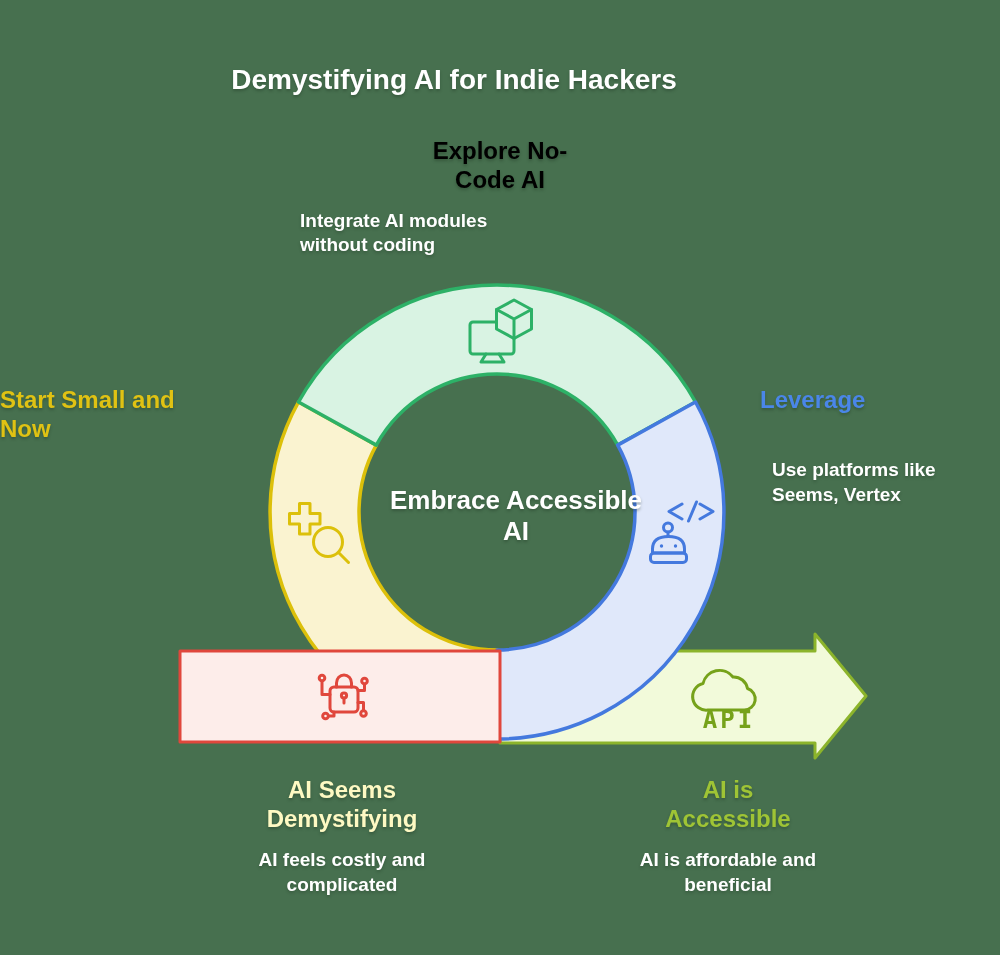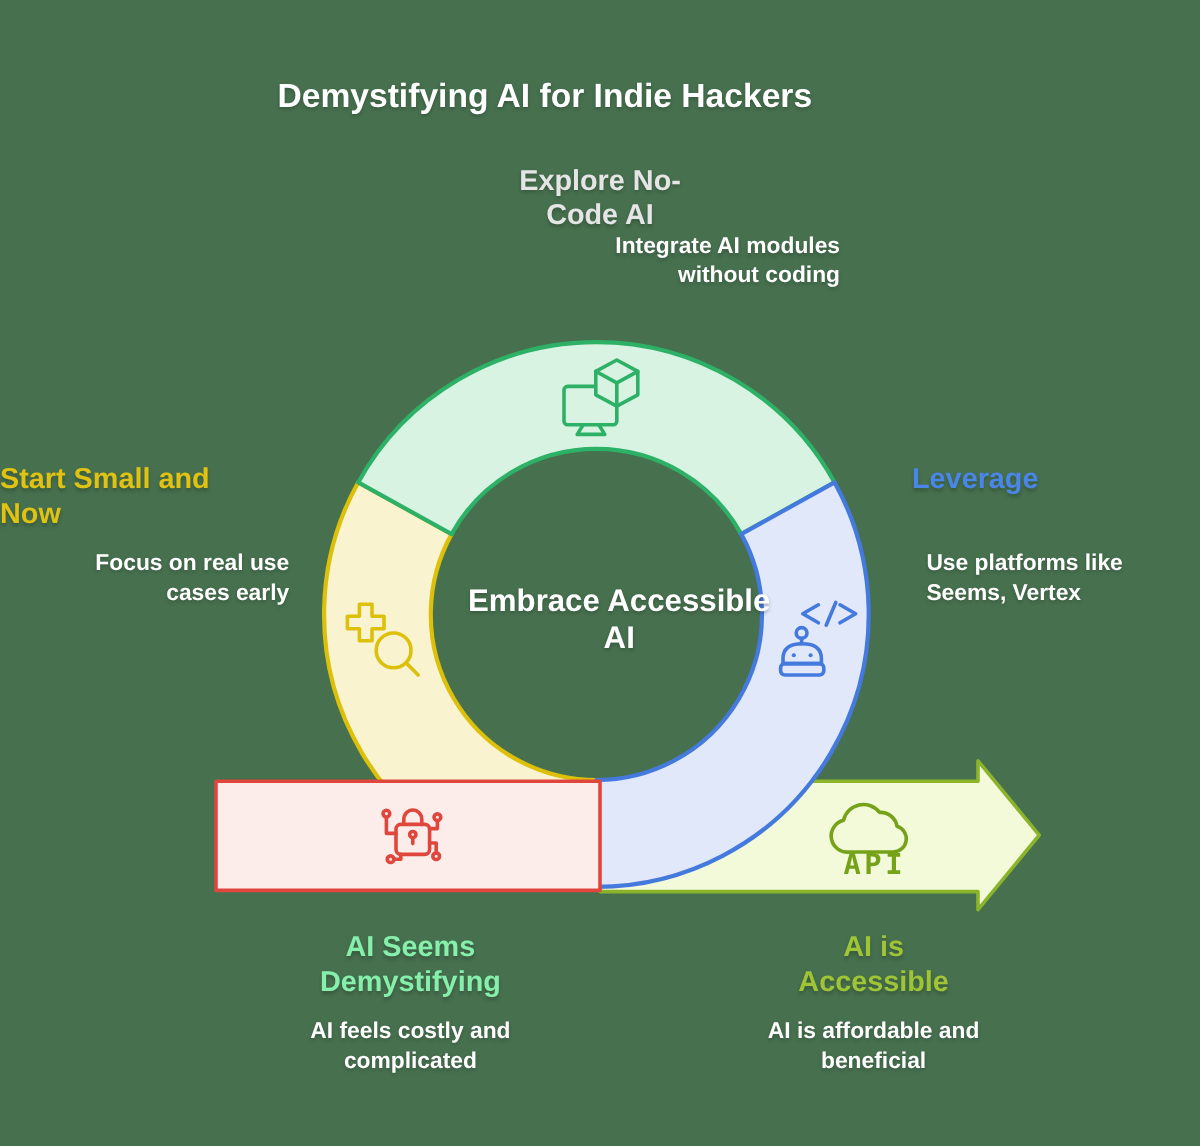--- a/index.html
+++ b/index.html
@@ -24,27 +24,27 @@
   }
   .heading {
     font-size: 24px; font-weight: 700; line-height: 29px;
     text-shadow: 0 2px 3px rgba(25,45,30,0.35);
   }
   .body-text {
     font-size: 19px; font-weight: 700; line-height: 25px;
     color: #ffffff;
     text-shadow: 0 2px 3px rgba(25,45,30,0.3);
   }
-  .sec-top-heading   { top:136px; left:300px; width:400px; text-align:center; color:#e5e5e5; }
-  .sec-top-body      { top:194px; left:300px; width:400px; text-align:right; line-height:24px; }
+  .sec-top-heading   { top:136px; left:300px; width:400px; text-align:center; color:#000000; }
+  .sec-top-body      { top:209px; left:300px; width:400px; text-align:left; line-height:24px; }
   .sec-left-heading  { top:385px; left:0;     width:241px;  color:#e0c213; }
   .sec-left-body     { top:457px; left:0;     width:241px; text-align:right; }
   .sec-right-heading { top:385px; left:760px; width:240px; text-align:left;   color:#4a86e8; }
   .sec-right-body    { top:457px; left:772px; width:240px; text-align:left; }
-  .sec-bl-heading    { top:775px; left:192px; width:300px; text-align:center; color:#86efac; }
+  .sec-bl-heading    { top:775px; left:192px; width:300px; text-align:center; color:#fef9c3; }
   .sec-bl-body       { top:847px; left:192px; width:300px; text-align:center; }
   .sec-br-heading    { top:775px; left:578px; width:300px; text-align:center; color:#9fc435; }
   .sec-br-body       { top:847px; left:578px; width:300px; text-align:center; }
   .center-label {
     top:485px; left:366px; width:300px; text-align:center;
     color:#ffffff; font-size:26px; font-weight:700; line-height:31px;
     text-shadow: 0 2px 3px rgba(25,45,30,0.35);
   }
   .api-text {
     font-family: "DejaVu Sans Mono", monospace;
@@ -122,24 +122,20 @@
   </div>
   <div class="txt body-text sec-top-body">
     <div>Integrate AI modules</div>
     <div>without coding</div>
   </div>
 
   <div class="txt heading sec-left-heading">
     <div>Start Small and</div>
     <div>Now</div>
   </div>
-  <div class="txt body-text sec-left-body">
-    <div>Focus on real use</div>
-    <div>cases early</div>
-  </div>
 
   <div class="txt heading sec-right-heading">
     <div>Leverage</div>
   </div>
   <div class="txt body-text sec-right-body">
     <div>Use platforms like</div>
     <div>Seems, Vertex</div>
   </div>
 
   <div class="txt heading sec-bl-heading">

